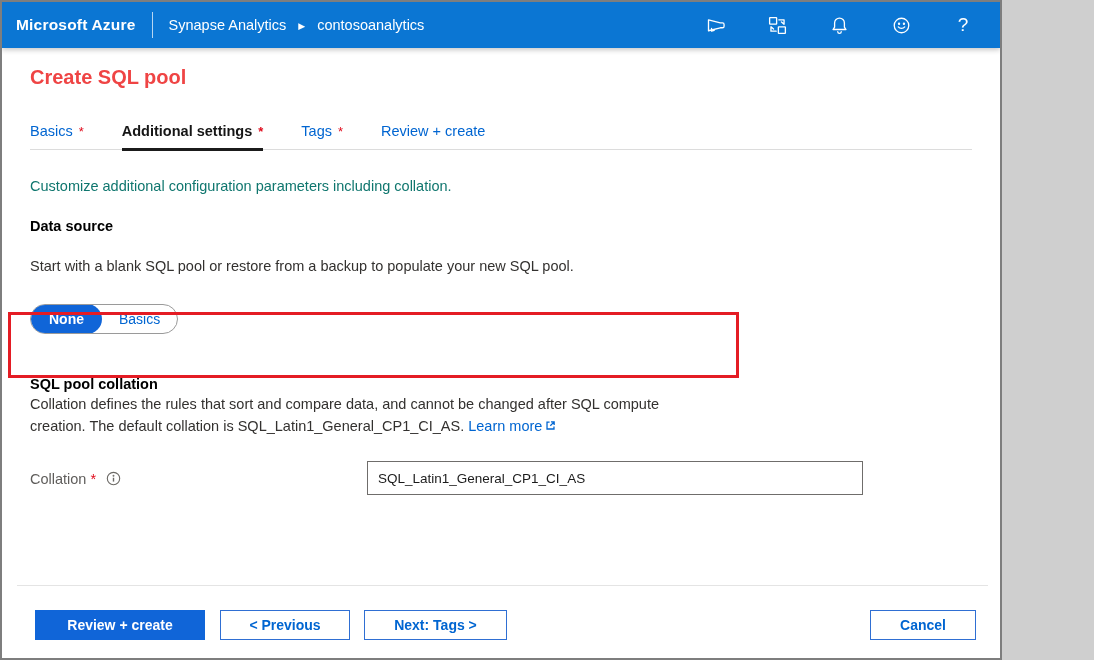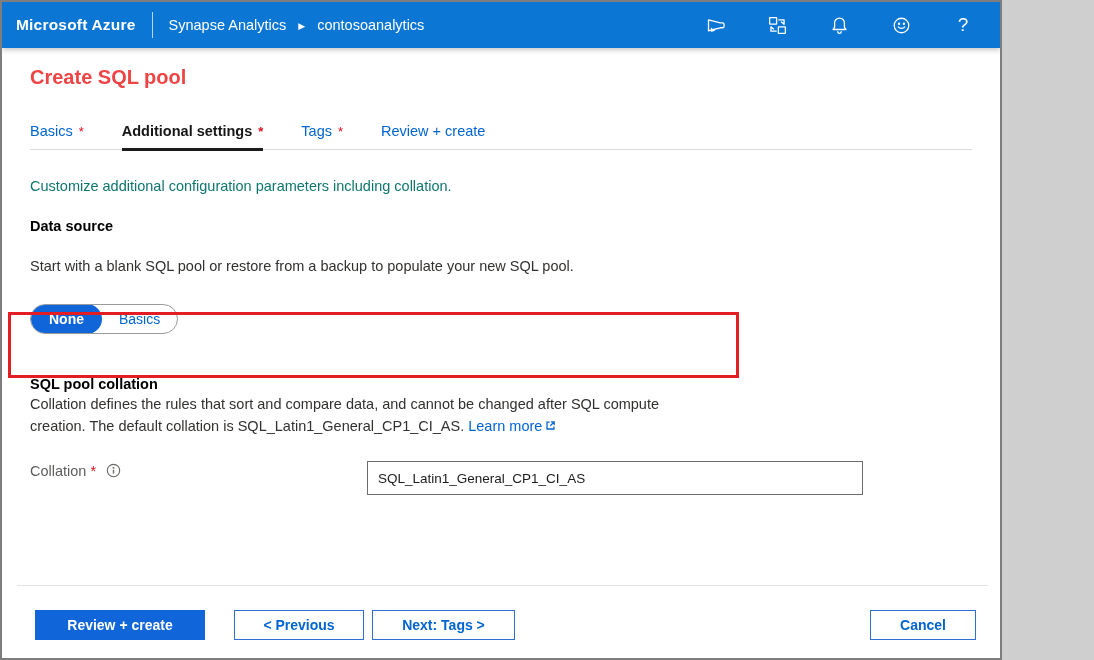--- a/index.html
+++ b/index.html
@@ -56,38 +56,38 @@
         display:flex; align-items:center; cursor:pointer; white-space:nowrap; }
   .seg.selected{
     background:var(--accent-blue,#1065d8); color:#fff; border-radius:15px;
     font-weight:bold; padding:0 18px;
   }
 
   .collation-para{ margin-top:1px; font-size:14.5px; line-height:22px; color:#33312f; width:790px; }
   .learn-link{ color:var(--link-blue,#0065d1); text-decoration:none; cursor:pointer; }
   .ext-icon svg{ width:11px; height:11px; stroke:var(--link-blue,#0065d1); fill:none; stroke-width:1.4; margin-left:3px; }
 
-  .collation-row{ margin-top:24px; display:flex; align-items:flex-start; }
+  .collation-row{ margin-top:24px; display:flex; align-items:center; }
   .info-icon{ display:inline-flex; margin-left:6px; position:relative; top:2px; }
   .info-icon svg{ width:15px; height:15px; stroke:#6b6965; fill:none; stroke-width:1.2; }
   .text-input{
     width:496px; height:28px; border:1px solid #6f6d6b; background:#fff;
     font-family:"Liberation Sans", sans-serif; font-size:13.5px; color:#1b1b1b;
     padding:16px 10px; outline:none;
   }
 
   
   .footer-sep{ position:absolute; left:15px; right:12px; top:583px; border-top:1px solid #e4e4e4; }
   .footer{ position:absolute; left:33px; right:24px; top:608px; display:flex; align-items:center; }
   .btn{ height:30px; font-family:"Liberation Sans", sans-serif; font-size:14px; font-weight:bold;
         cursor:pointer; display:inline-flex; align-items:center; justify-content:center; }
   .btn-primary{ background:var(--accent-blue,#1065d8); color:#fff; border:1px solid var(--accent-blue,#1065d8); width:170px; }
   .btn-outline{ background:#fff; color:var(--link-blue,#0065d1); border:1px solid #2f6fd3; }
-  .btn-previous{ width:130px; margin-left:29px; }
-  .btn-next{ width:143px; margin-left:8px;text-align:right; }
+  .btn-previous{ width:130px; margin-left:15px; }
+  .btn-next{ width:143px; margin-left:14px;text-align:right; }
   .btn-cancel{ width:106px; margin-left:auto; }
 </style>
 </head>
 <body>
 
 <div class="window">
 
   <div class="topbar">
     <span class="brand">Microsoft Azure</span>
     <span class="topbar-divider"></span>

